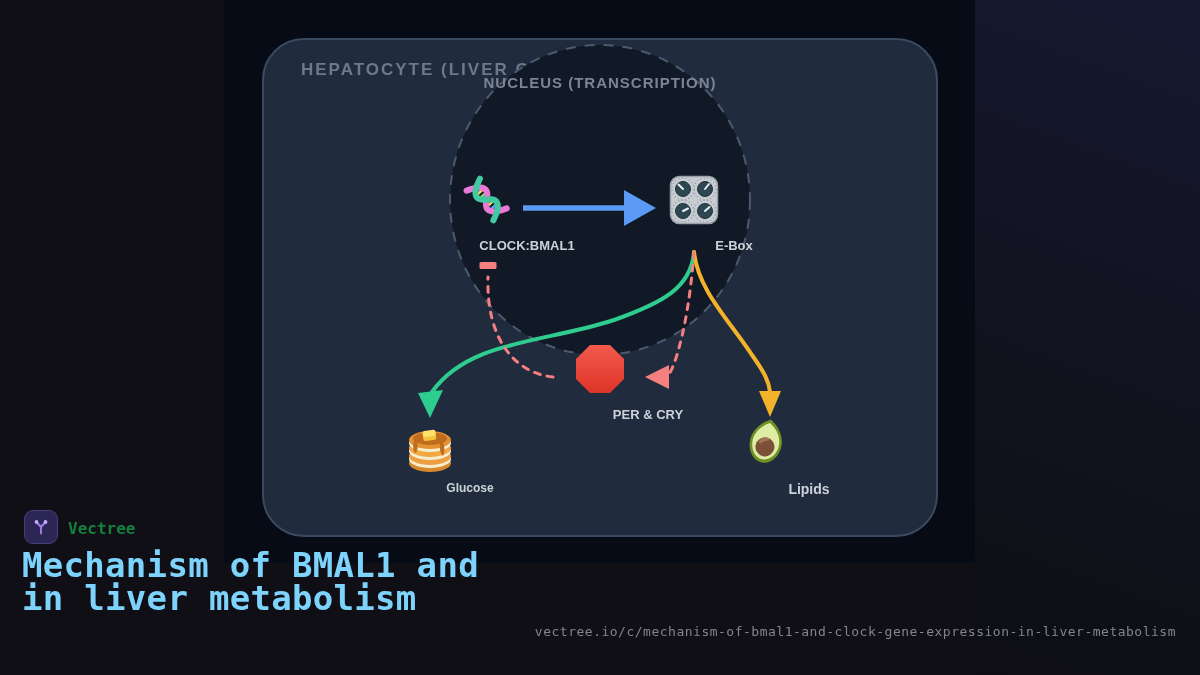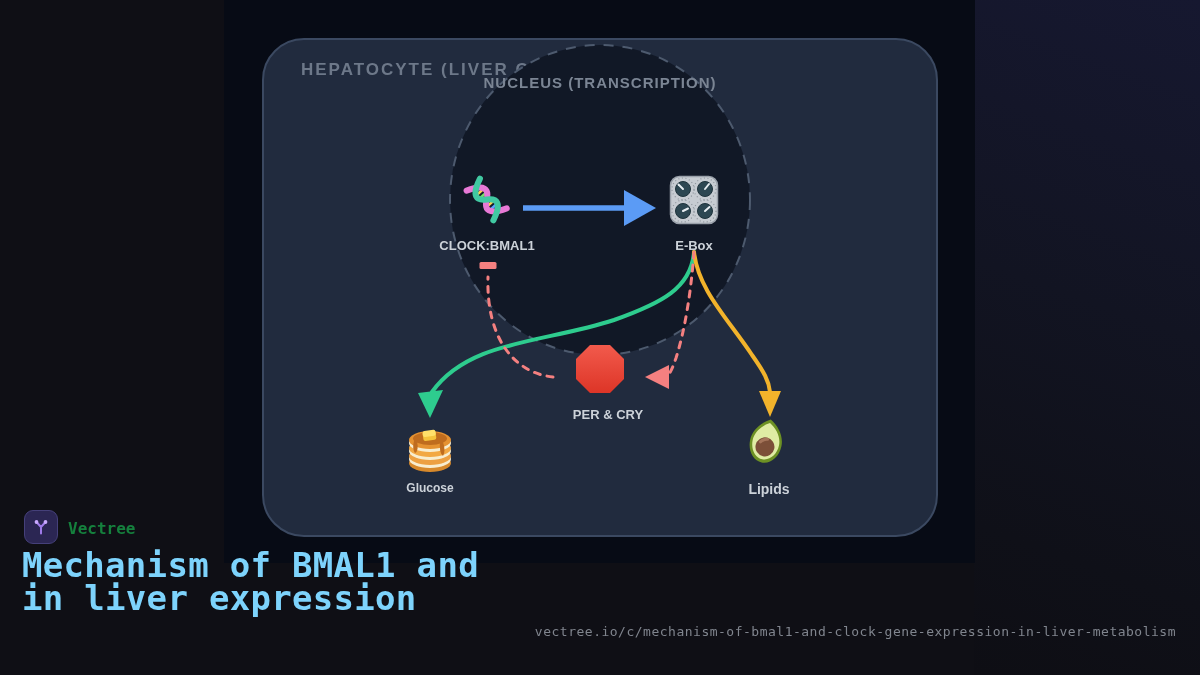--- a/index.html
+++ b/index.html
@@ -32,21 +32,21 @@
     white-space:nowrap;
   }
   .icon{position:absolute;}
   .dna-icon{left:238px;top:175px;}
   .ebox-icon{left:444px;top:174px;}
   .octagon-icon{left:350px;top:343px;}
   .pancakes-icon{left:176px;top:416px;}
   .avocado-icon{left:518px;top:416px;}
   .node-label{
     position:absolute;width:160px;text-align:center;
-    font-size:13px;font-weight:bold;color:#ccd2d9;white-space:nowrap;
+    font-size:13px;font-weight:bold;color:#ccd2d9;white-space:nowrap;margin-left:40px;
   }
   .lbl-clock{left:183px;top:238px;}
   .lbl-ebox{left:390px;top:238px;}
   .lbl-percry{left:304px;top:407px;}
   .lbl-glucose{left:126px;top:481px;font-size:12px;}
   .lbl-lipids{left:465px;top:481px;font-size:14px;}
 
   .logo{
     position:absolute;left:24px;top:510px;width:34px;height:34px;
     background:#2b2653;border:1.5px solid #45407a;border-radius:9px;
@@ -205,16 +205,16 @@
   <svg width="20" height="20" viewBox="0 0 20 20">
     <path d="M10,16.5 L10,10 M10,10 L5.5,5 M10,10 L14.5,5" stroke="#9f7aea" stroke-width="2" fill="none" stroke-linecap="round"></path>
     <circle cx="5.5" cy="5" r="1.9" fill="#c9a9ff"></circle>
     <circle cx="14.5" cy="5" r="1.9" fill="#c9a9ff"></circle>
   </svg>
 </div>
 <div class="wordmark">Vectree</div>
 
 <div class="main-title">
   <div>Mechanism of BMAL1 and</div>
-  <div>in liver expression</div>
+  <div>in liver metabolism</div>
 </div>
 
 <div class="url">vectree.io/c/mechanism-of-bmal1-and-clock-gene-expression-in-liver-metabolism</div>
 
 </body></html>

